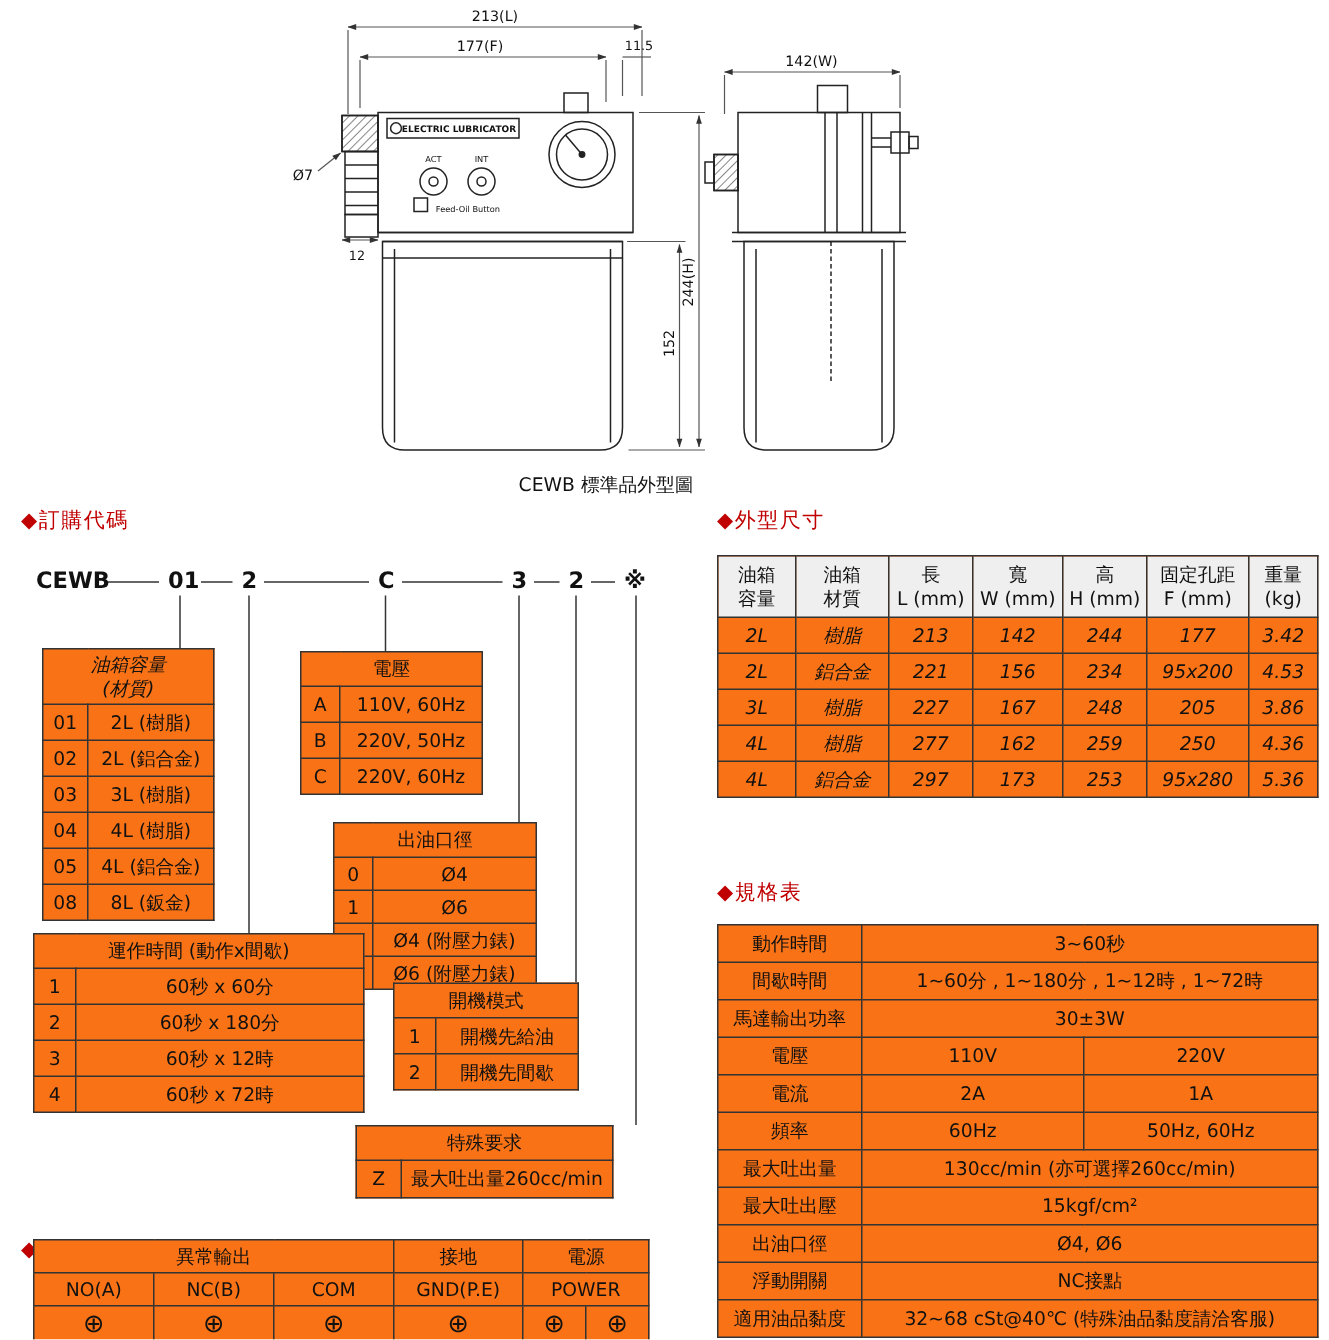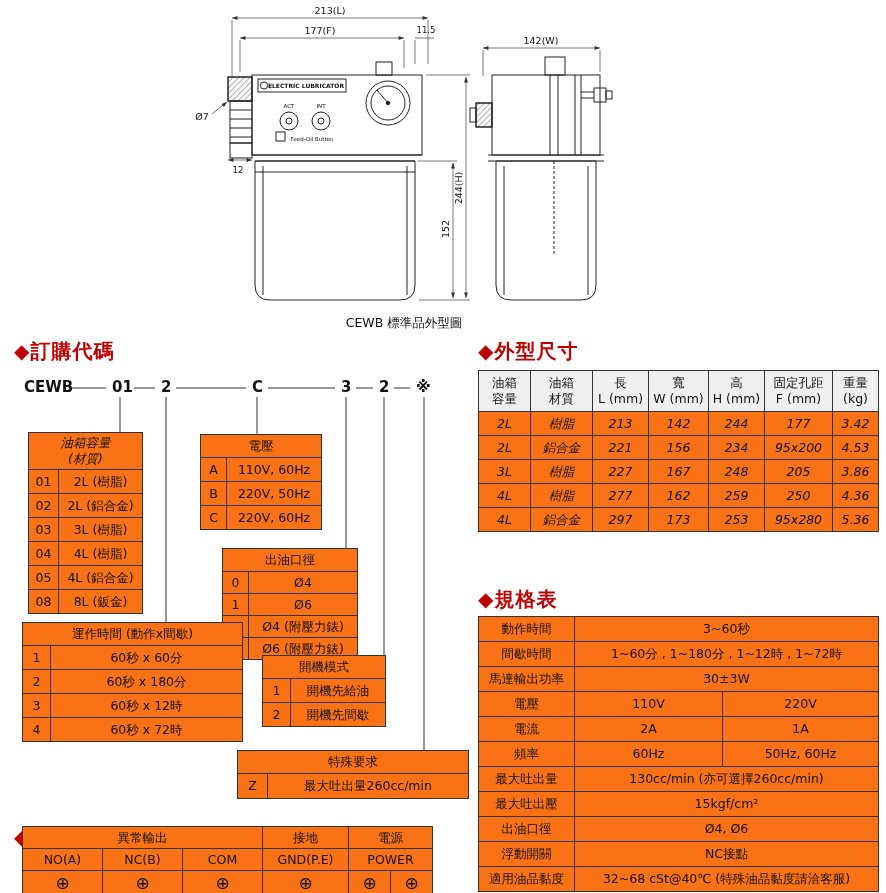--- a/index.html
+++ b/index.html
@@ -1,19 +1,19 @@
 <!DOCTYPE html>
 <html style="--accent: #c00000;"><head>
 <meta charset="utf-8">
 <style>
   html,body { margin:0; padding:0; background:#fff; }
   body { font-family:"DejaVu Sans", sans-serif; color:#111; }
   .page { position:relative; width:886px; height:893px; background:#fff; overflow:hidden; }
   .abs { position:absolute; }
-  .sec-title { position:absolute; font-size:20px; font-weight:bold; color:var(--accent,#c00000); letter-spacing:1px; }
+  .sec-title { position:absolute; font-size:14px; font-weight:normal; color:var(--accent,#c00000); letter-spacing:1px; }
   .code-part { position:absolute; top:378px; font-size:15px; font-weight:bold; color:#111; white-space:nowrap; }
   table.tbl { position:absolute; border-collapse:collapse; background:#f97316; table-layout:fixed; }
   .tbl td, .tbl th { border:1px solid #333; text-align:center; vertical-align:middle;
         font-size:12.5px; font-weight:normal; padding:1px 2px; white-space:pre-line; line-height:1.25; }
   .tank th { height:34px;font-style:italic; }
   .tank td { height:21px; }
   .voltage th, .outlet th, .mode th, .special th, .runtime th { height:20px; }
   .voltage td, .runtime td, .mode td { height:21px; }
   .outlet td { height:19px; }
   .special td { height:22px; }
@@ -297,21 +297,21 @@
           <td>1</td>
           <td>開機先給油</td>
         </tr>
         <tr>
           <td>2</td>
           <td>開機先間歇</td>
         </tr>
       </tbody>
   </table>
 
-  <table class="tbl special" style="left:237px;top:750px;width:232px">
+  <table class="tbl special" style="left:237px;top:750px;width:172px">
     <colgroup>
         <col style="width:30px">
         <col>
       </colgroup>
     <tbody>
         <tr>
           <th colspan="2">特殊要求</th>
         </tr>
         <tr>
           <td>Z</td>

